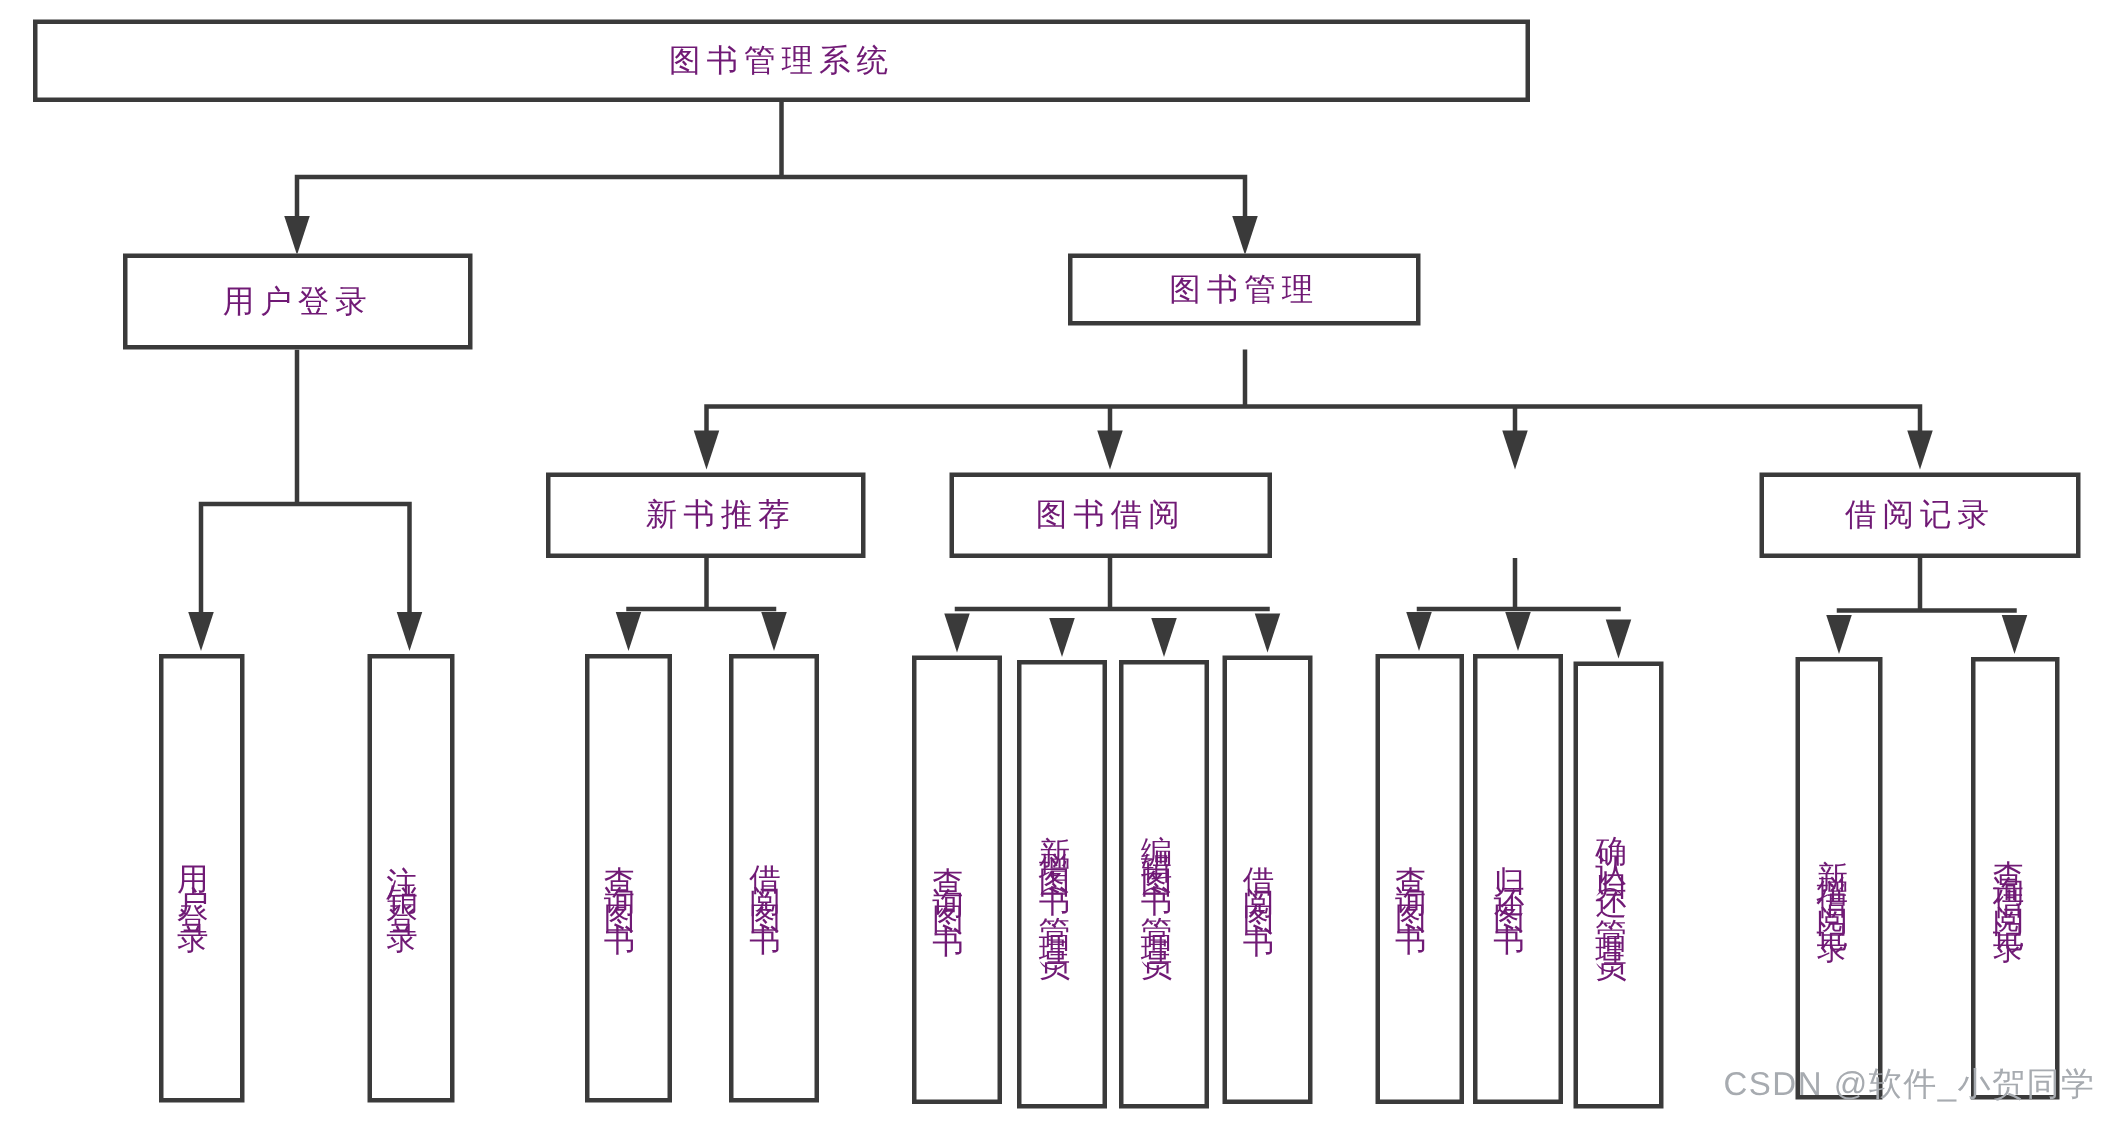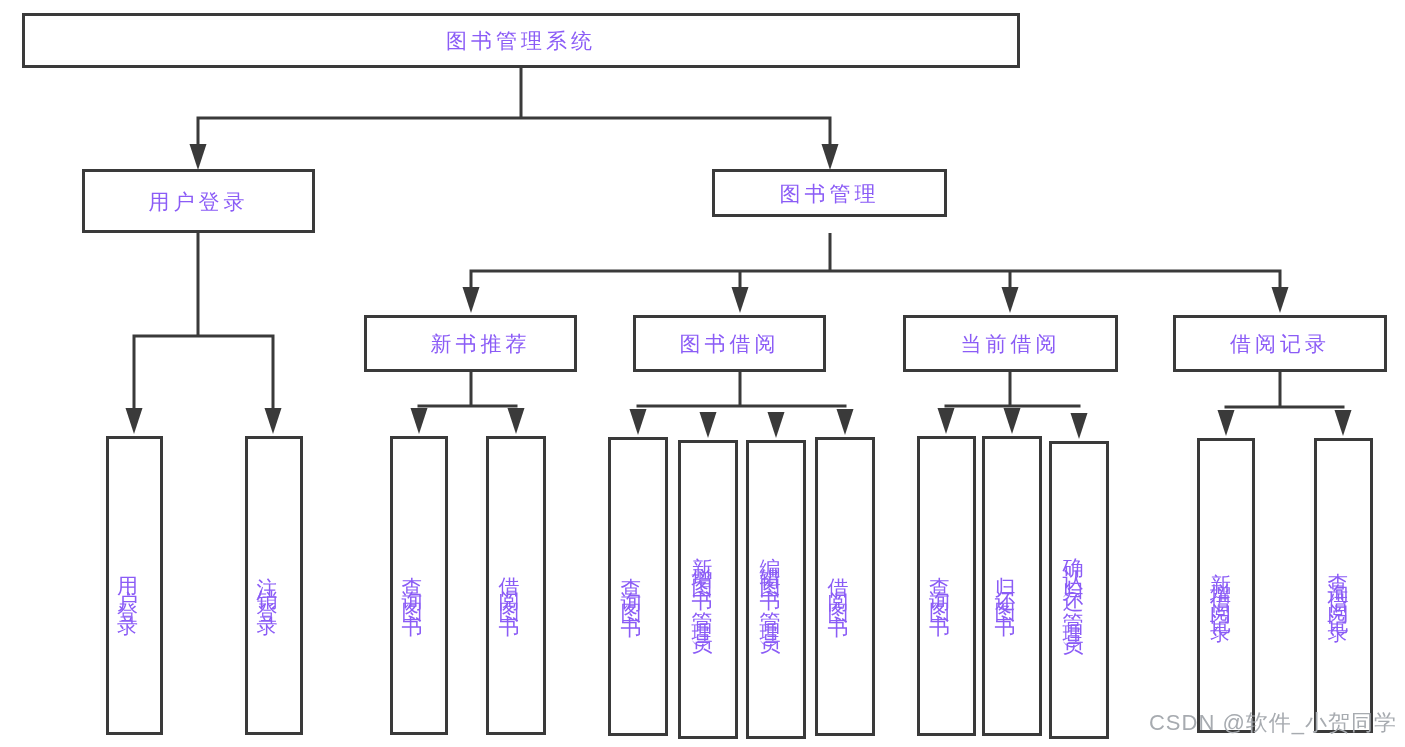--- a/index.html
+++ b/index.html
@@ -17,21 +17,21 @@
     width: 1405px; height: 747px;
   }
   .node {
     position: absolute;
     box-sizing: border-box;
     background: #ffffff;
     border: 3px solid #3a3a3a;
     display: flex;
     align-items: center;
     justify-content: center;
-    color: #8b5cf6;
+    color: #701a75;
   }
   .node .hlabel {
     font-size: 21px;
     letter-spacing: 4px;
     white-space: nowrap;
     line-height: 1;
   }
   .node .vlabel {
     writing-mode: vertical-rl;
     text-orientation: mixed;
@@ -97,25 +97,22 @@
   <div class="node" style="left:82px; top:169px; width:233px; height:64px;">
     <span class="hlabel">用户登录</span>
   </div>
   <div class="node" style="left:712px; top:169px; width:235px; height:48px;">
     <span class="hlabel">图书管理</span>
   </div>
 
   <div class="node" style="left:364px; top:315px; width:213px; height:57px;padding-left:20px;">
     <span class="hlabel">新书推荐</span>
   </div>
-  <div class="node" style="left:633px; top:315px; width:193px; height:57px;">
+  <div class="node" style="left:633px; top:315px; width:215px; height:57px;">
     <span class="hlabel">图书借阅</span>
-  </div>
-  <div class="node" style="left:903px; top:315px; width:215px; height:57px;">
-    <span class="hlabel">当前借阅</span>
   </div>
   <div class="node" style="left:1173px; top:315px; width:214px; height:57px;">
     <span class="hlabel">借阅记录</span>
   </div>
 
   <div class="node ls13" style="left:106px; top:436px; width:57px; height:299px;">
     <span class="vlabel">用户登录</span>
   </div>
   <div class="node ls13" style="left:245px; top:436px; width:58px; height:299px;">
     <span class="vlabel">注销登录</span>

